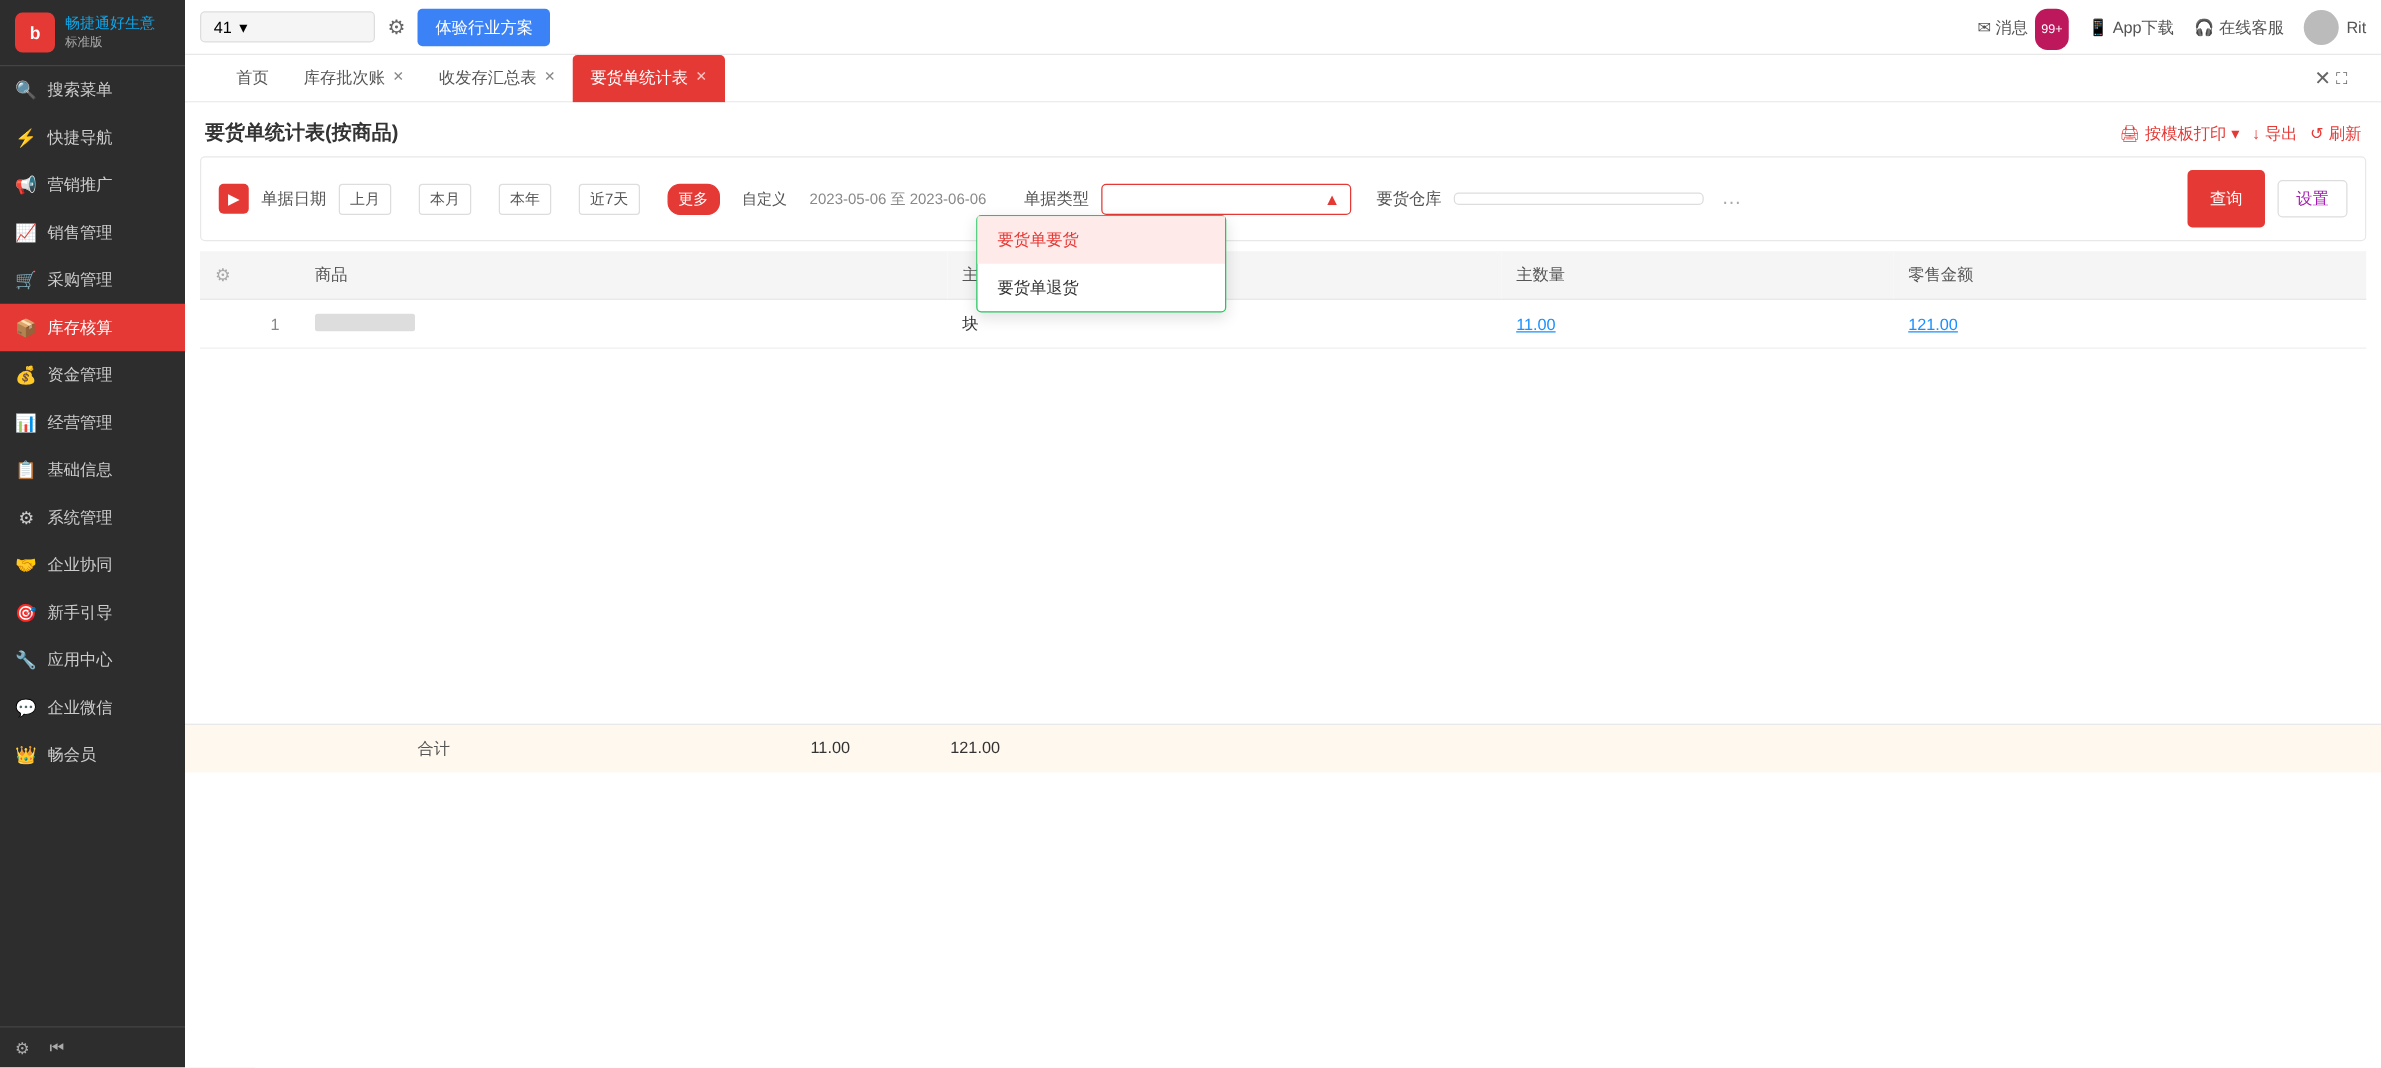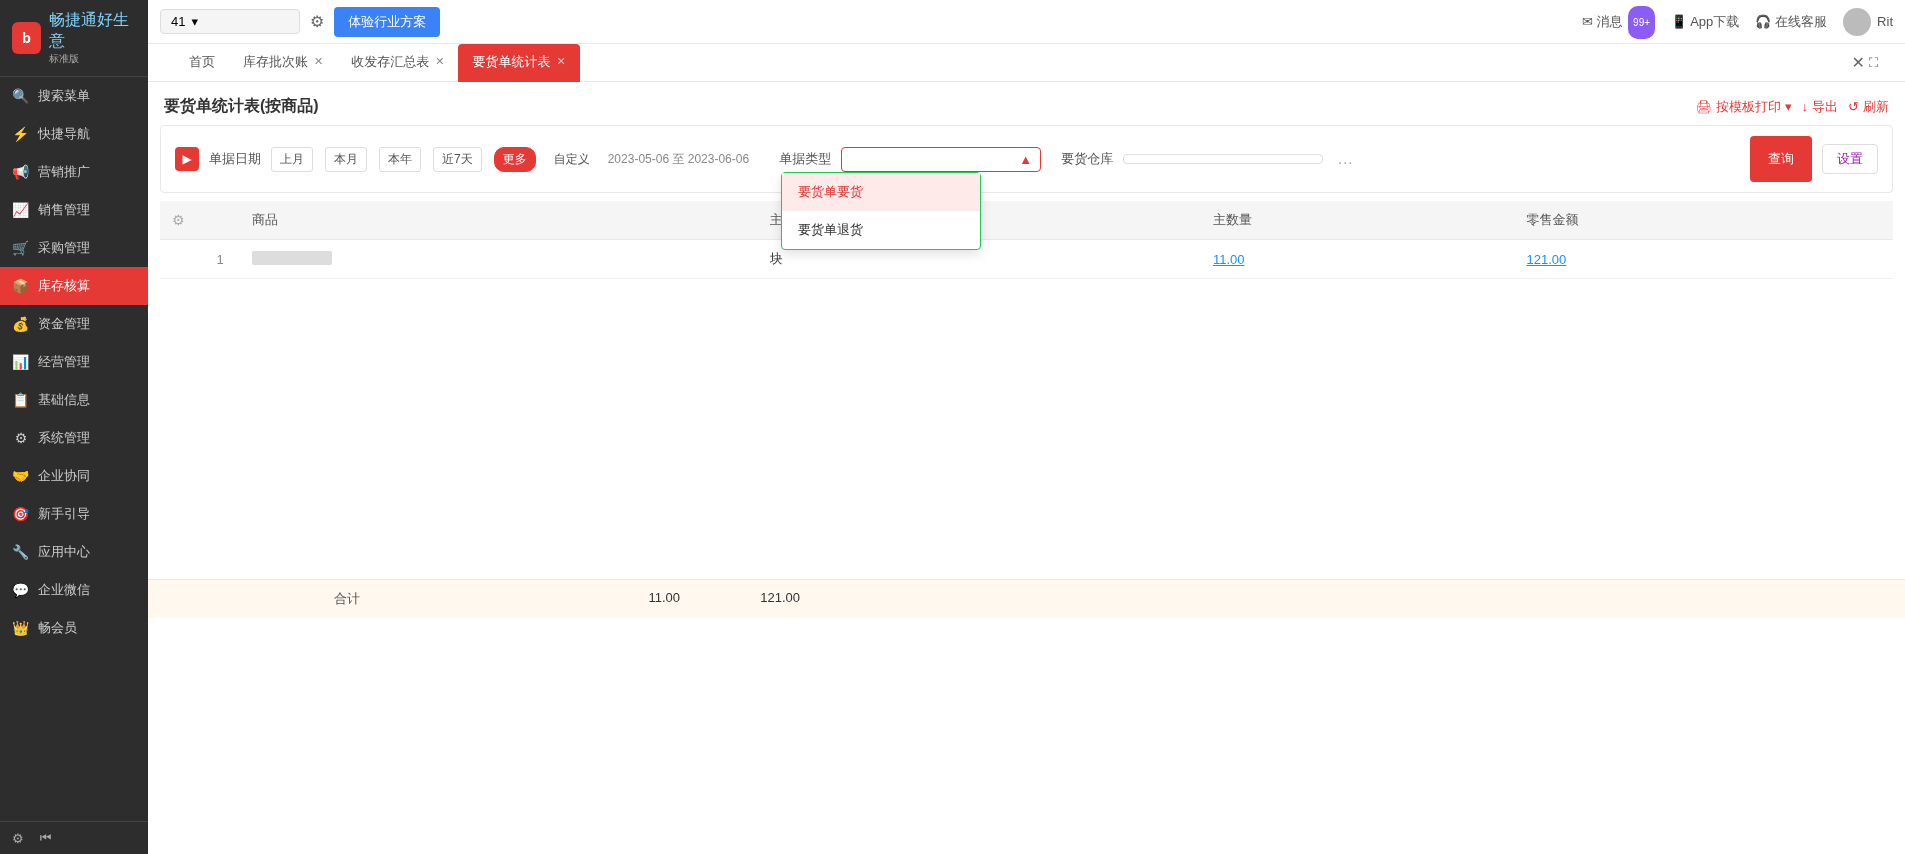--- a/index.html
+++ b/index.html
@@ -22,21 +22,21 @@
       border-bottom: 1px solid #444;
       gap: 8px;
     }
     .logo-icon {
       width: 32px; height: 32px;
       background: #e53935;
       border-radius: 6px;
       display: flex; align-items: center; justify-content: center;
       color: white; font-weight: bold; font-size: 14px;
     }
-    .logo-text { color: #7dd3fc; font-size: 16px; line-height: 1.3; font-family: Liberation Serif, serif; }
+    .logo-text { color: #0ea5e9; font-size: 12px; line-height: 1.3; font-family: Liberation Serif, serif; }
     .logo-sub { color: #aaa; font-size: 10px; }
 
     .sidebar-item {
       display: flex; align-items: center;
       padding: 10px 12px; cursor: pointer; gap: 8px;
       color: #ccc; font-size: 13px;
     }
     .sidebar-item.active { background: #e53935; color: #fff; }
     .sidebar-item .icon { width: 18px; text-align: center; font-size: 14px; }
 
@@ -79,21 +79,21 @@
     .topbar-gear { color: #666; cursor: pointer; font-size: 16px; }
     .topbar-trial {
       background: #3b82f6; color: #fff; border: none;
       padding: 6px 14px; border-radius: 4px; cursor: pointer; font-size: 13px;
     }
     .topbar-right {
       margin-left: auto;
       display: flex; align-items: center; gap: 16px; color: #555;
     }
     .badge {
-      background: #8b5cf6; color: #fff; border-radius: 10px;
+      background: #be185d; color: #fff; border-radius: 10px;
       padding: 11px 5px; font-size: 10px; margin-left: 2px;
     }
     .topbar-user { display: flex; align-items: center; gap: 6px; }
     .avatar { width: 28px; height: 28px; background: #bbb; border-radius: 50%; }
 
     
     .tabbar {
       background: #fff;
       height: 38px;
       display: flex;
@@ -140,21 +140,21 @@
       display: flex; align-items: center; gap: 10px; flex-wrap: wrap;
       position: relative;
     }
     .expand-btn {
       width: 24px; height: 24px;
       background: #e53935; color: #fff;
       border-radius: 4px; display: flex; align-items: center; justify-content: center;
       cursor: pointer; font-size: 12px; flex-shrink: 0;
     }
     .filter-label { color: #555; white-space: nowrap; }
-    .date-btns { display: flex; gap: 12px; }
+    .date-btns { display: flex; gap: 22px; }
     .date-btn {
       padding: 3px 8px; border: 1px solid #ddd; border-radius: 3px;
       cursor: pointer; color: #555; font-size: 12px; background: #fff;
     }
     .date-btn.more {
       background: #e53935; color: #fff; border-color: #e53935; border-radius: 10px;
     }
     .custom-btn { padding: 3px 8px; color: #555; cursor: pointer; font-size: 12px; }
     .date-range { font-size: 12px; color: #888; }
 

